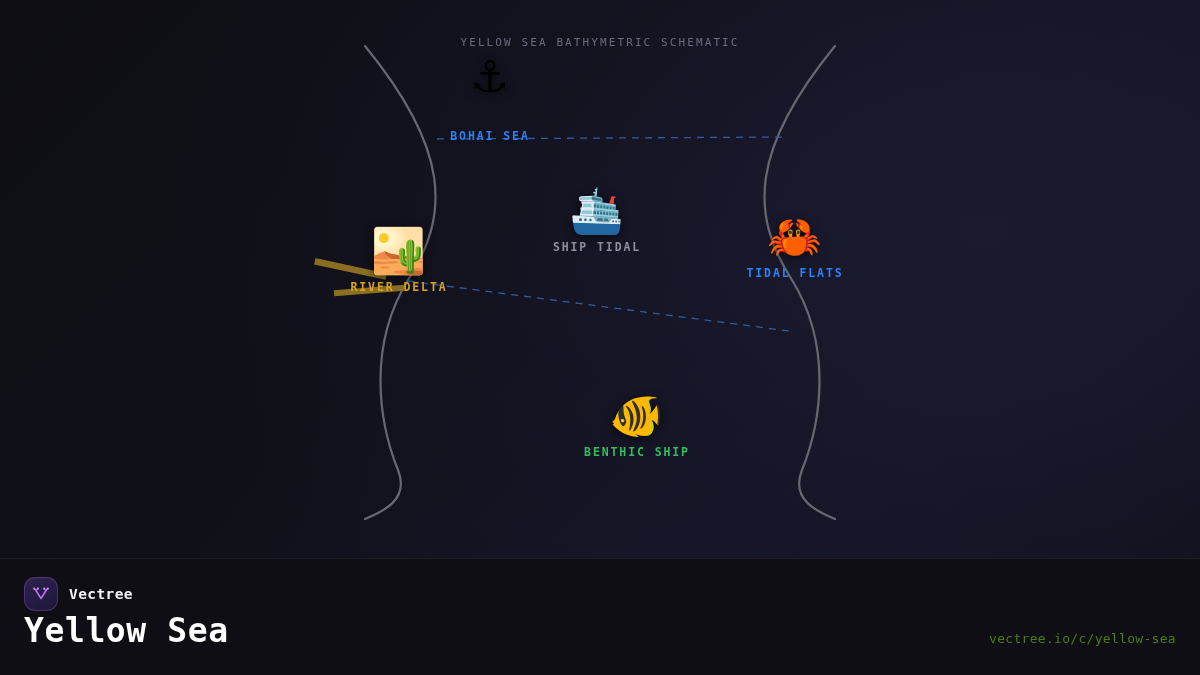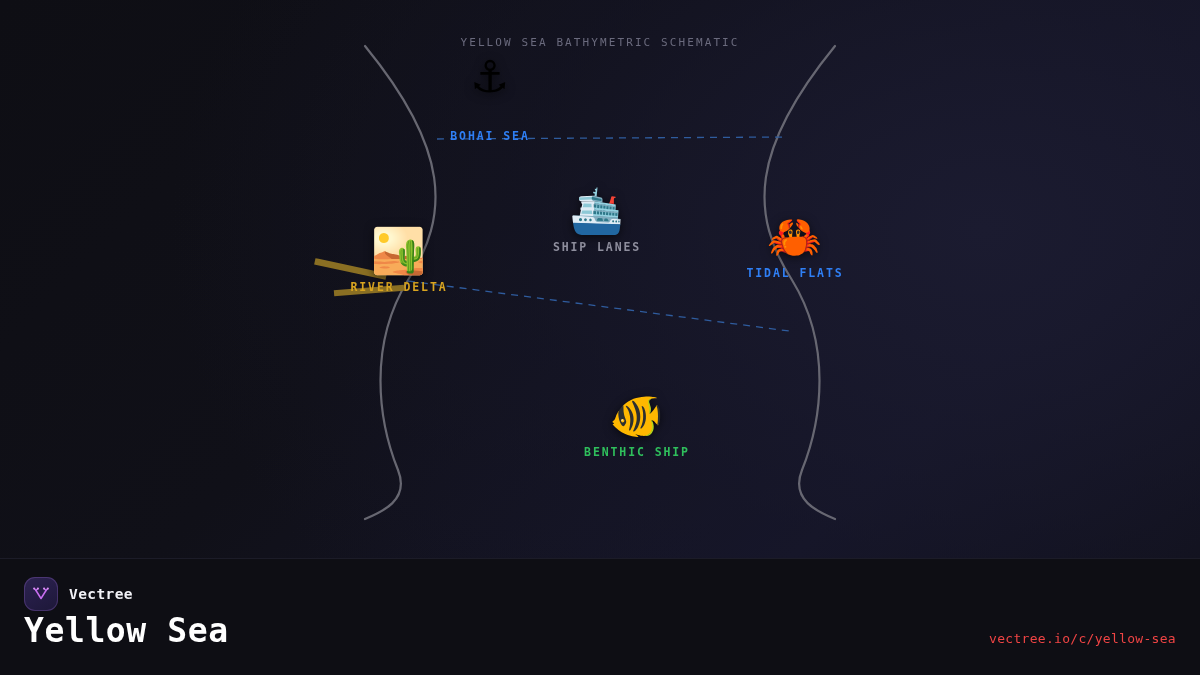--- a/index.html
+++ b/index.html
@@ -59,21 +59,21 @@
   #brand-name {
     font-size:14.5px; font-weight:bold; color:#f2f2f7; letter-spacing:0.4px;
   }
   #page-title {
     position:absolute; left:24px; top:55px;
     font-size:33px; font-weight:bold; color:#ffffff;
     letter-spacing:0.6px; line-height:1;
   }
   #footer-url {
     position:absolute; right:24px; bottom:29px;
-    font-size:13px; color:#ef4444; letter-spacing:0.3px;
+    font-size:13px; color:#4d7c0f; letter-spacing:0.3px;
   }
 </style>
 </head>
 <body>
 
 <div id="stage">
 
   <div id="canvas">
 
     <div class="schematic-title">YELLOW SEA BATHYMETRIC SCHEMATIC</div>
@@ -96,21 +96,21 @@
       <span class="label" style="color:#2f7ff5;margin-top:30px;">BOHAI SEA</span>
     </div>
 
     <div class="node" style="left:399px; top:229px;">
       <span class="glyph">🏜️</span>
       <span class="label" style="color:#d9a520;">RIVER DELTA</span>
     </div>
 
     <div class="node" style="left:597px; top:189px;">
       <span class="glyph">🛳️</span>
-      <span class="label" style="color:#8f8f9e;">SHIP LANES</span>
+      <span class="label" style="color:#8f8f9e;">SHIP TIDAL</span>
     </div>
 
     <div class="node" style="left:795px; top:215px;">
       <span class="glyph">🦀</span>
       <span class="label" style="color:#2f7ff5;">TIDAL FLATS</span>
     </div>
 
     <div class="node" style="left:637px; top:394px;">
       <span class="glyph">🐠</span>
       <span class="label" style="color:#2fbf5c;">BENTHIC SHIP</span>

